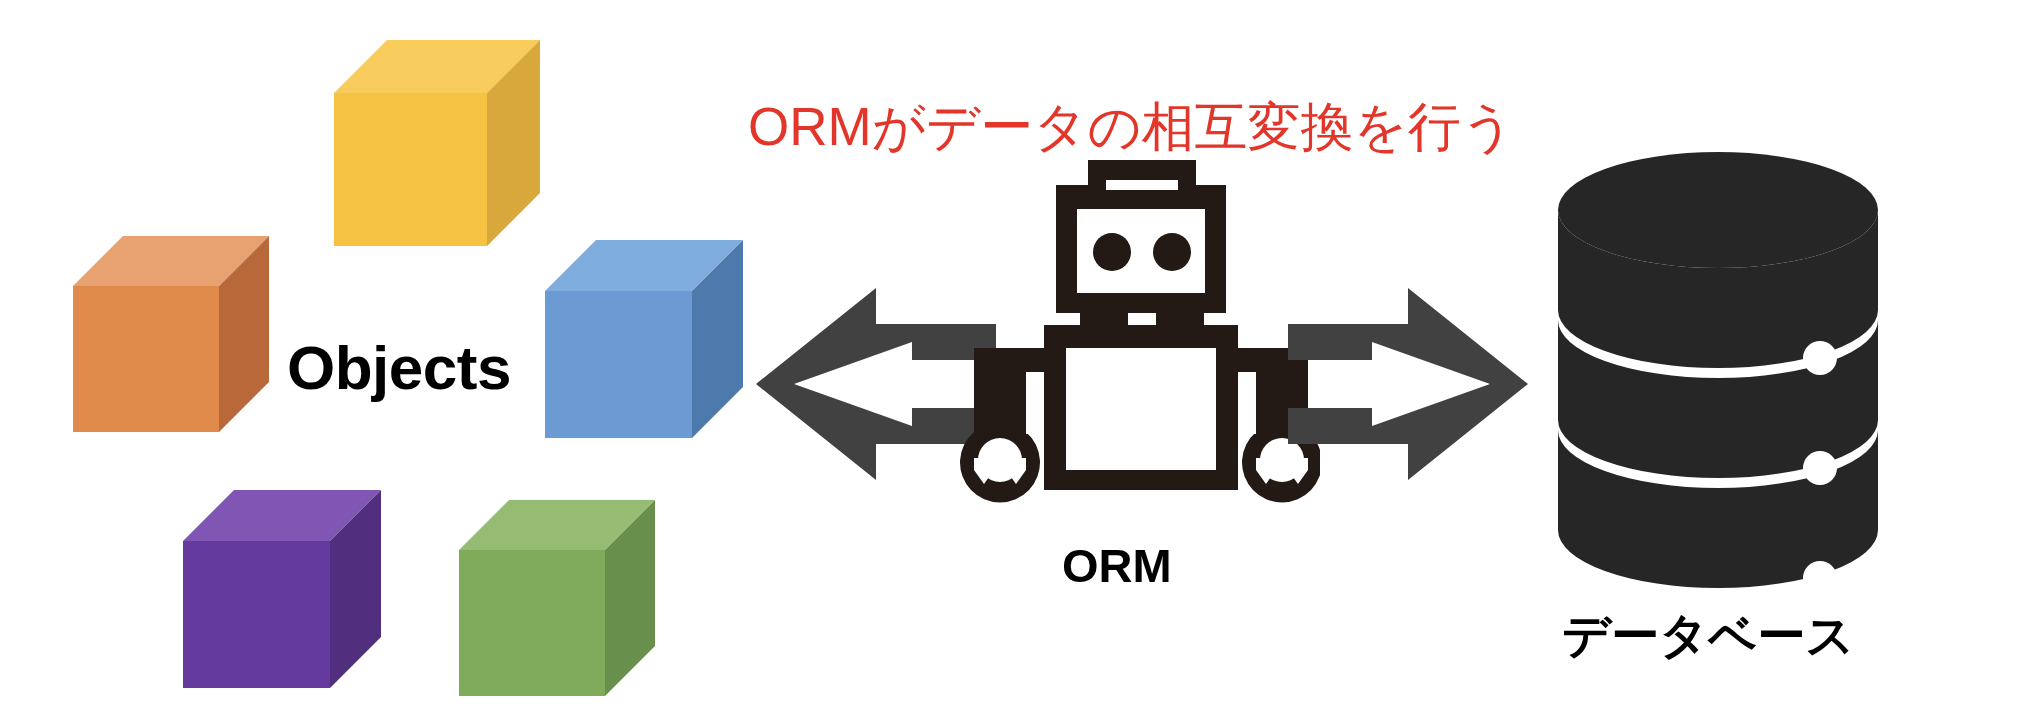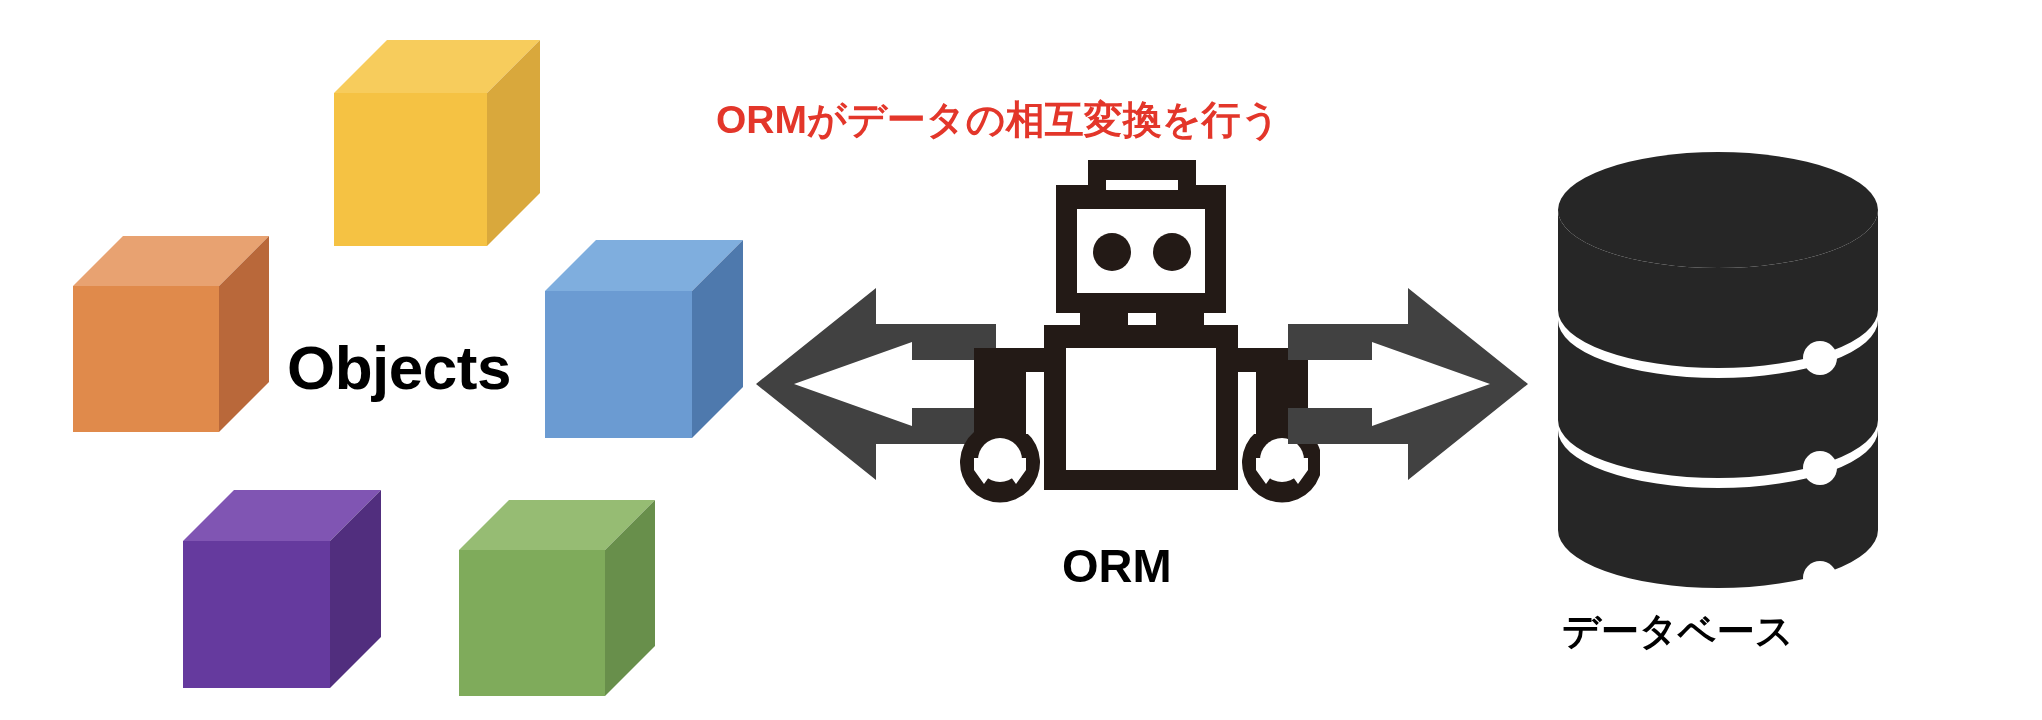--- a/index.html
+++ b/index.html
@@ -36,31 +36,31 @@
     top: 542px;
     font-size: 47px;
     font-weight: bold;
     color: #000000;
     line-height: 1;
     white-space: nowrap;
   }
   .label-db {
     left: 1562px;
     top: 612px;
-    font-size: 38px;
+    font-size: 48px;
     font-weight: bold;
     color: #000000;
     line-height: 1;
     white-space: nowrap;
   }
   .label-headline {
-    left: 716px;
+    left: 748px;
     top: 100px;
-    font-size: 39px;
-    font-weight: bold;
+    font-size: 53px;
+    font-weight: normal;
     line-height: 1;
     white-space: nowrap;
   }
 
   
   .cube { display: block; }
 </style>
 </head>
 <body>
 

